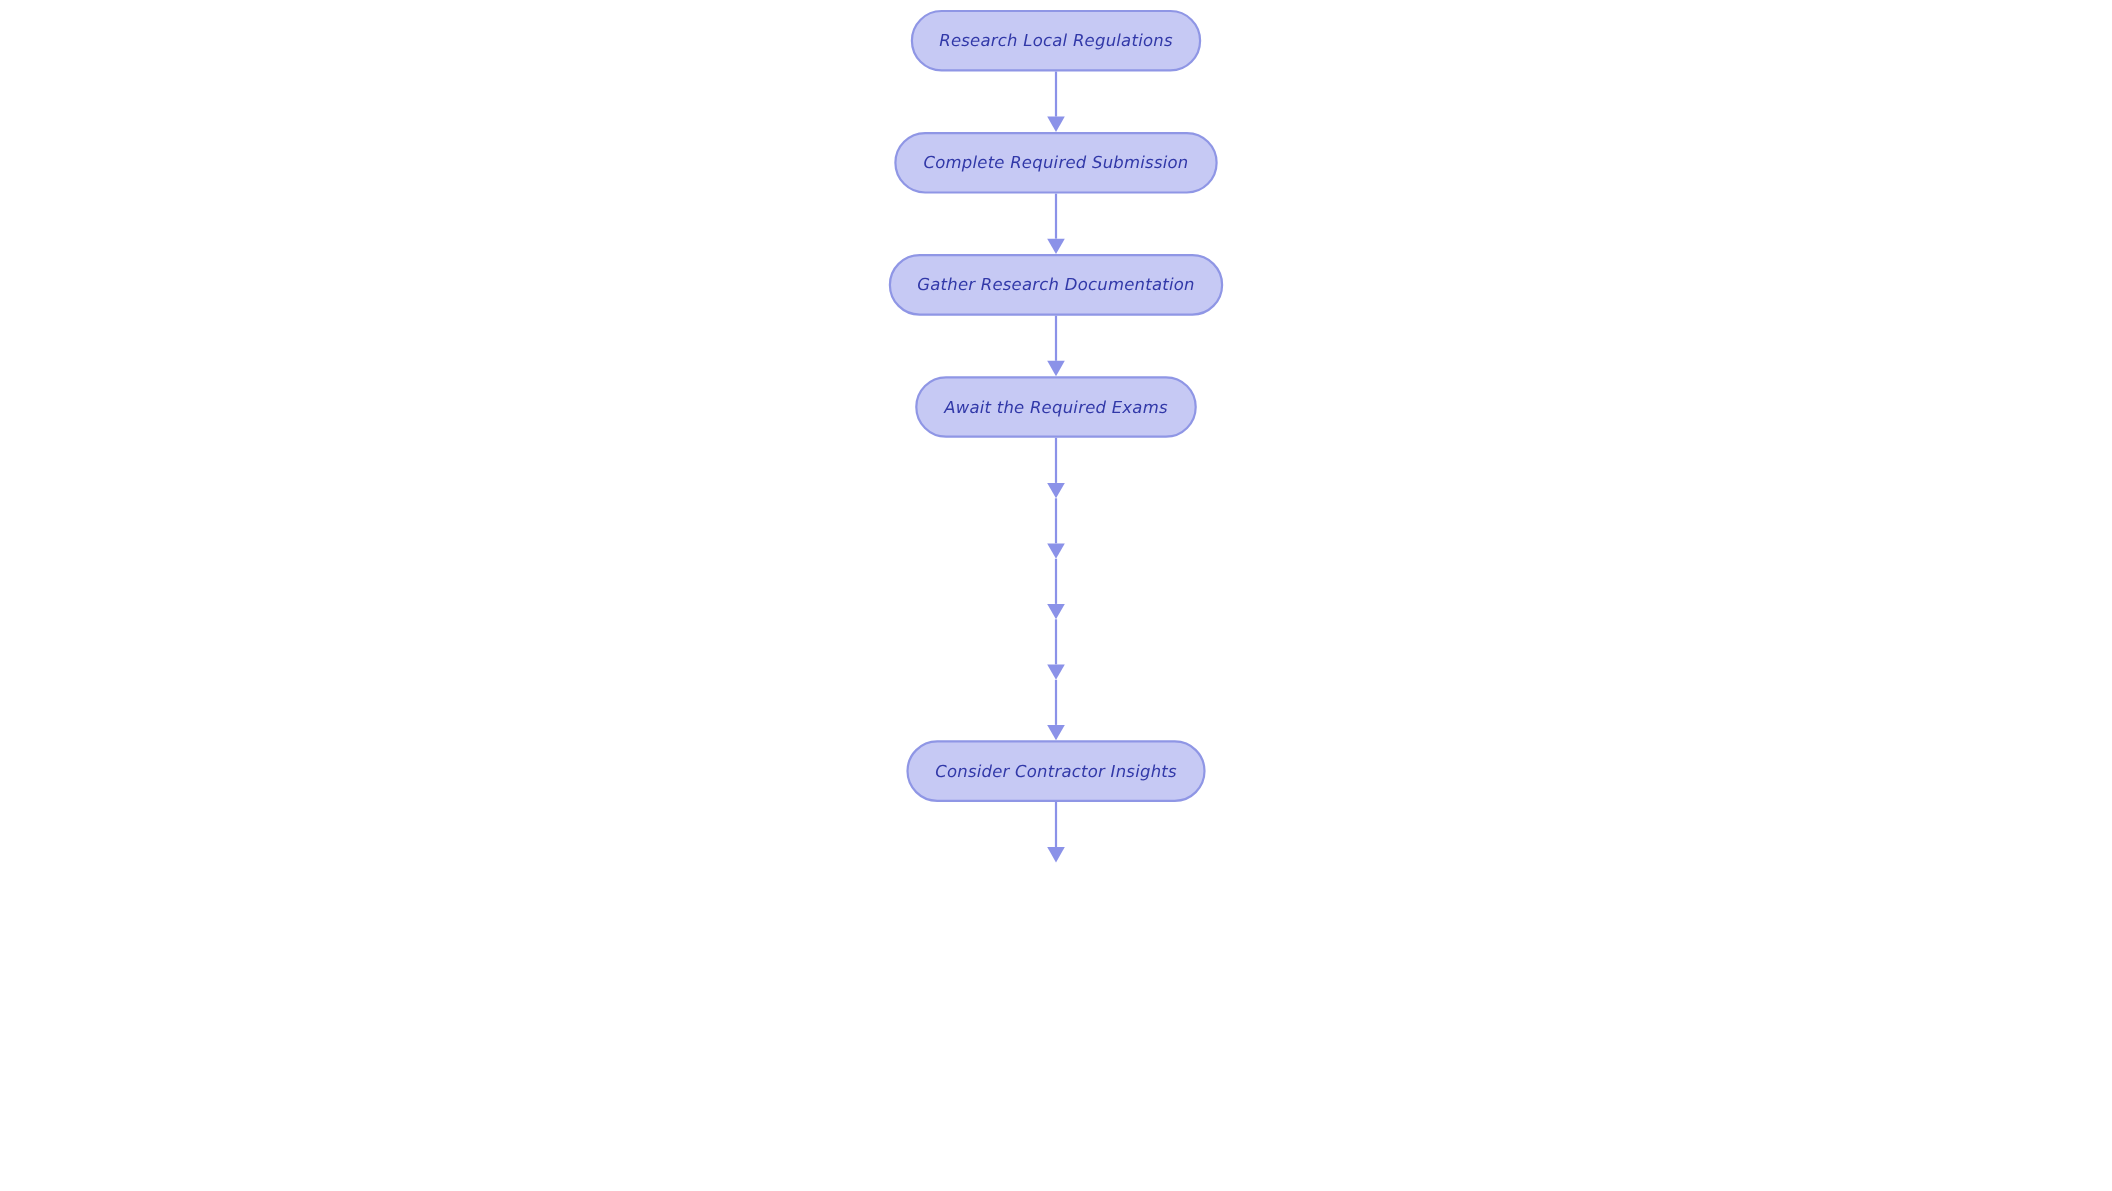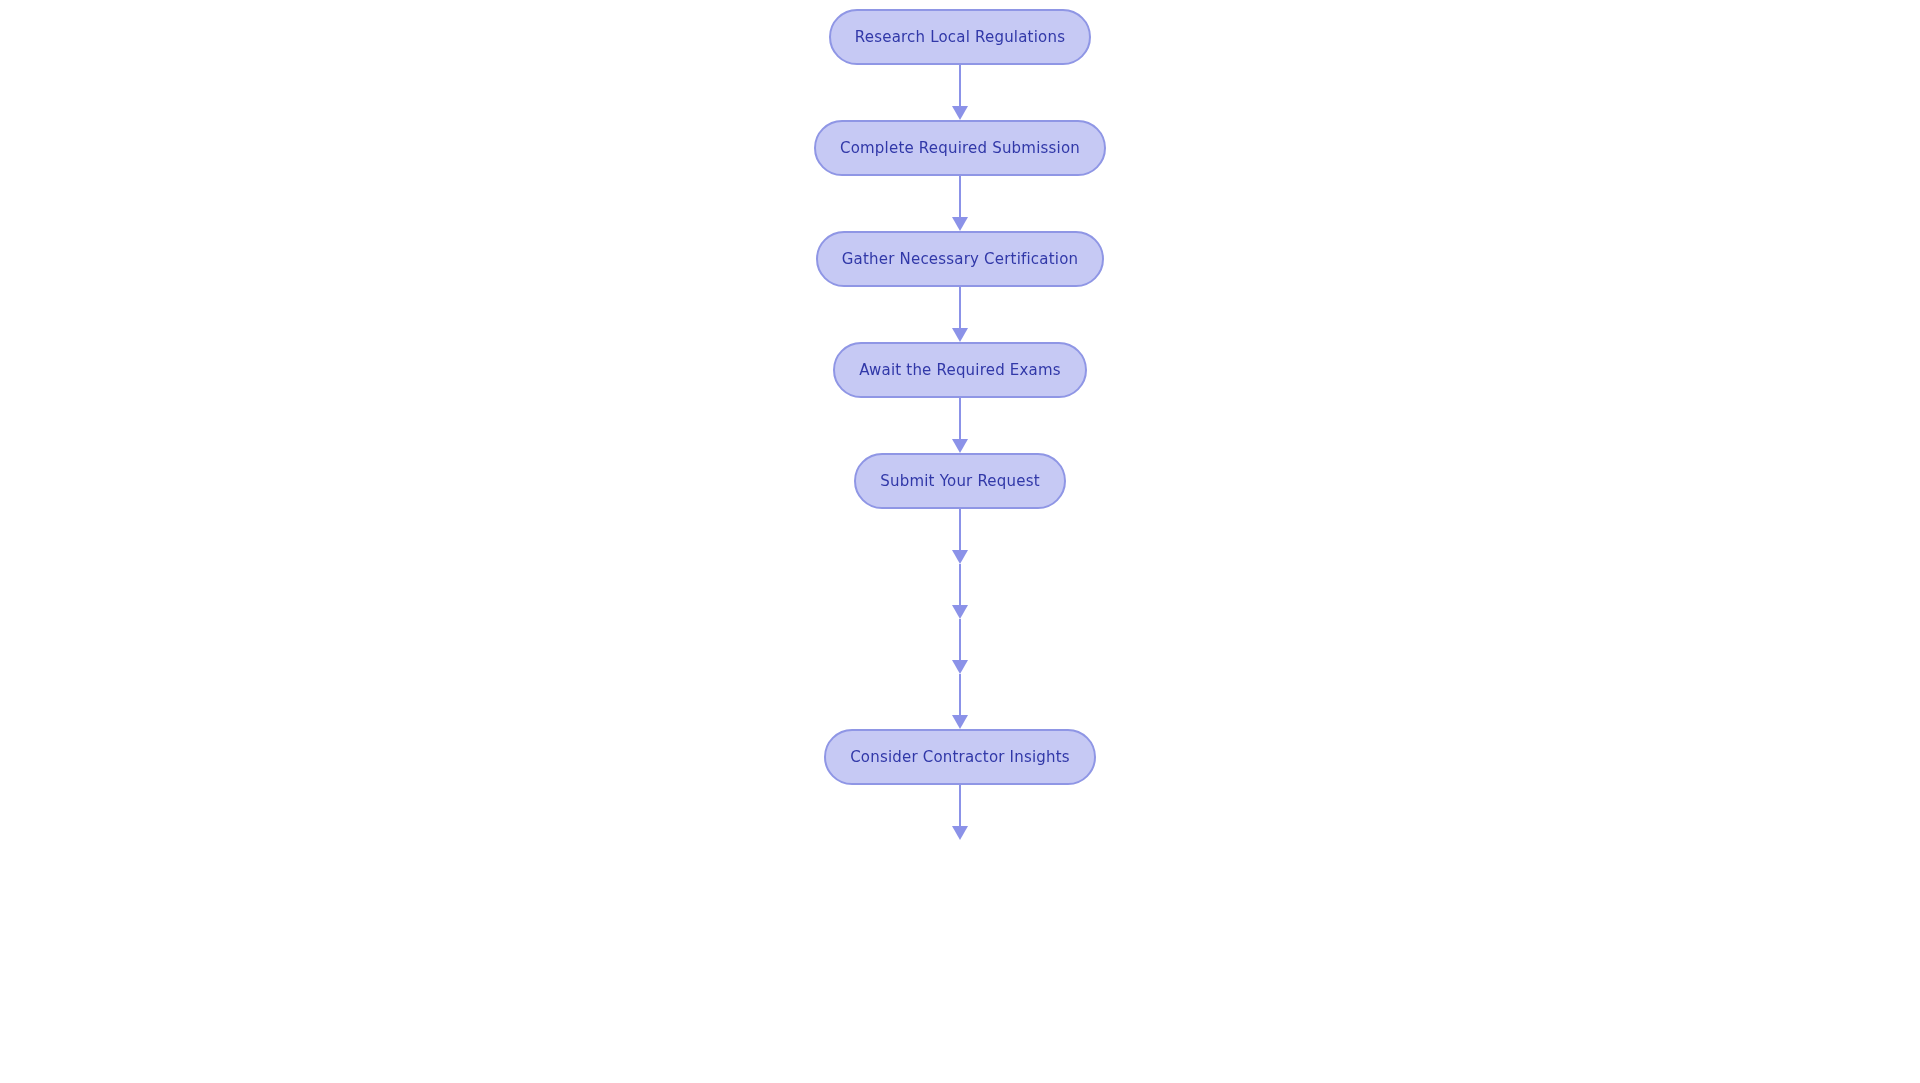--- a/index.html
+++ b/index.html
@@ -12,20 +12,21 @@
     position: relative;
     width: 1920px;
     height: 1083px;
     background: var(--background, #ffffff);
     display: flex;
     flex-direction: column;
     align-items: center;
     padding-top: 9px;
     box-sizing: border-box;
     overflow: hidden;
+    font-style: italic;
   }
   .node {
     flex: 0 0 auto;
     height: 56px;
     box-sizing: border-box;
     border-radius: 28px;
     background: var(--node-fill, #c6c9f4);
     border: 2px solid var(--node-border, #8f96e5);
     color: var(--node-text, #3138a8);
     display: flex;
@@ -68,35 +69,32 @@
     <div class="arrow-head"></div>
   </div>
     <div class="node">
     <span class="node-label">Complete Required Submission</span>
   </div>
     <div class="arrow">
     <div class="arrow-line"></div>
     <div class="arrow-head"></div>
   </div>
     <div class="node">
-    <span class="node-label">Gather Necessary Certification</span>
+    <span class="node-label">Gather Research Documentation</span>
   </div>
     <div class="arrow">
     <div class="arrow-line"></div>
     <div class="arrow-head"></div>
   </div>
     <div class="node">
     <span class="node-label">Await the Required Exams</span>
   </div>
     <div class="arrow">
     <div class="arrow-line"></div>
     <div class="arrow-head"></div>
-  </div>
-    <div class="node">
-    <span class="node-label">Submit Your Request</span>
   </div>
     <div class="arrow">
     <div class="arrow-line"></div>
     <div class="arrow-head"></div>
   </div>
     <div class="arrow">
     <div class="arrow-line"></div>
     <div class="arrow-head"></div>
   </div>
     <div class="arrow">

